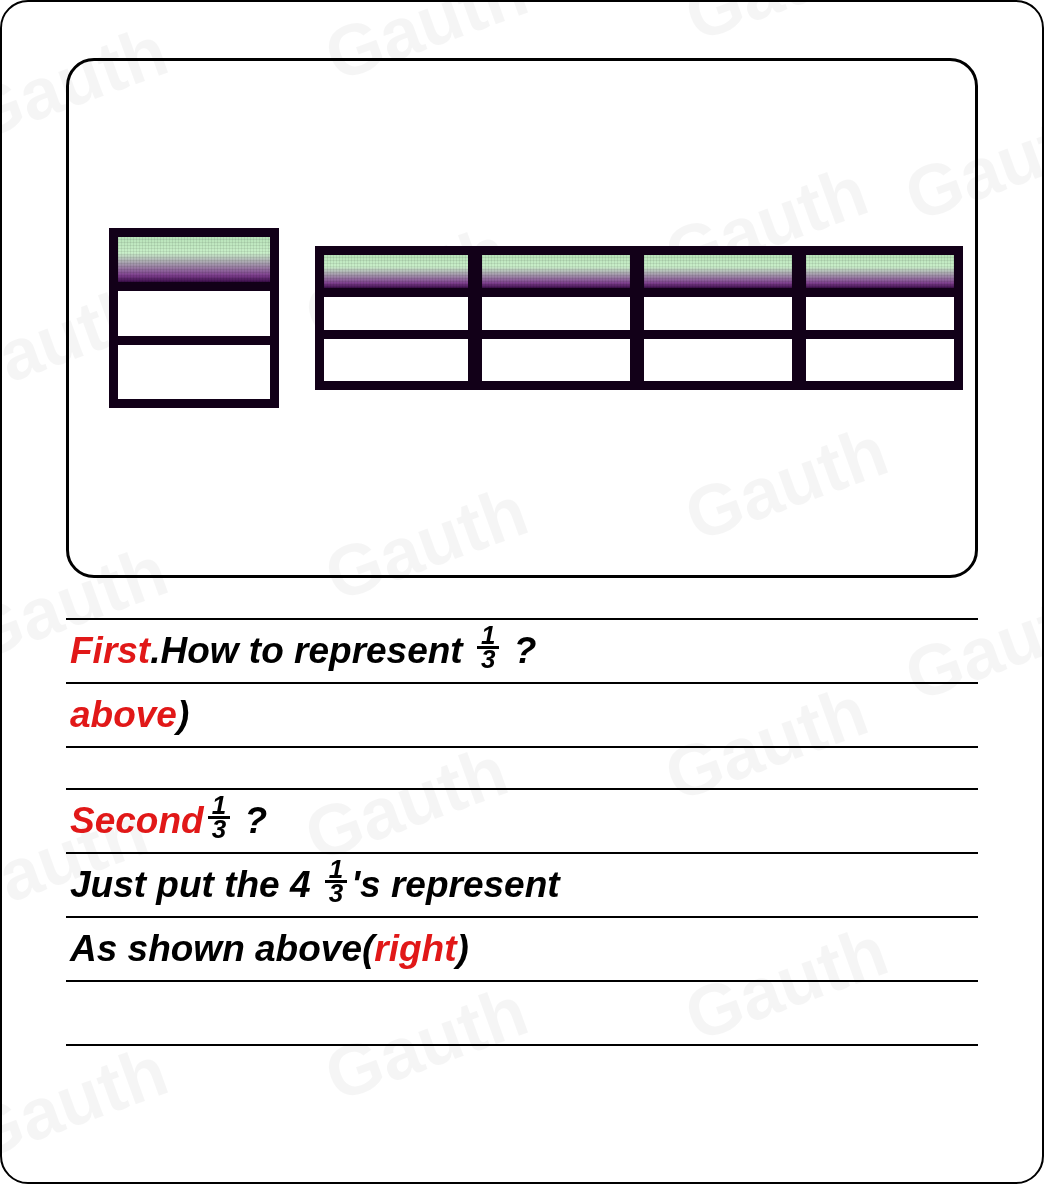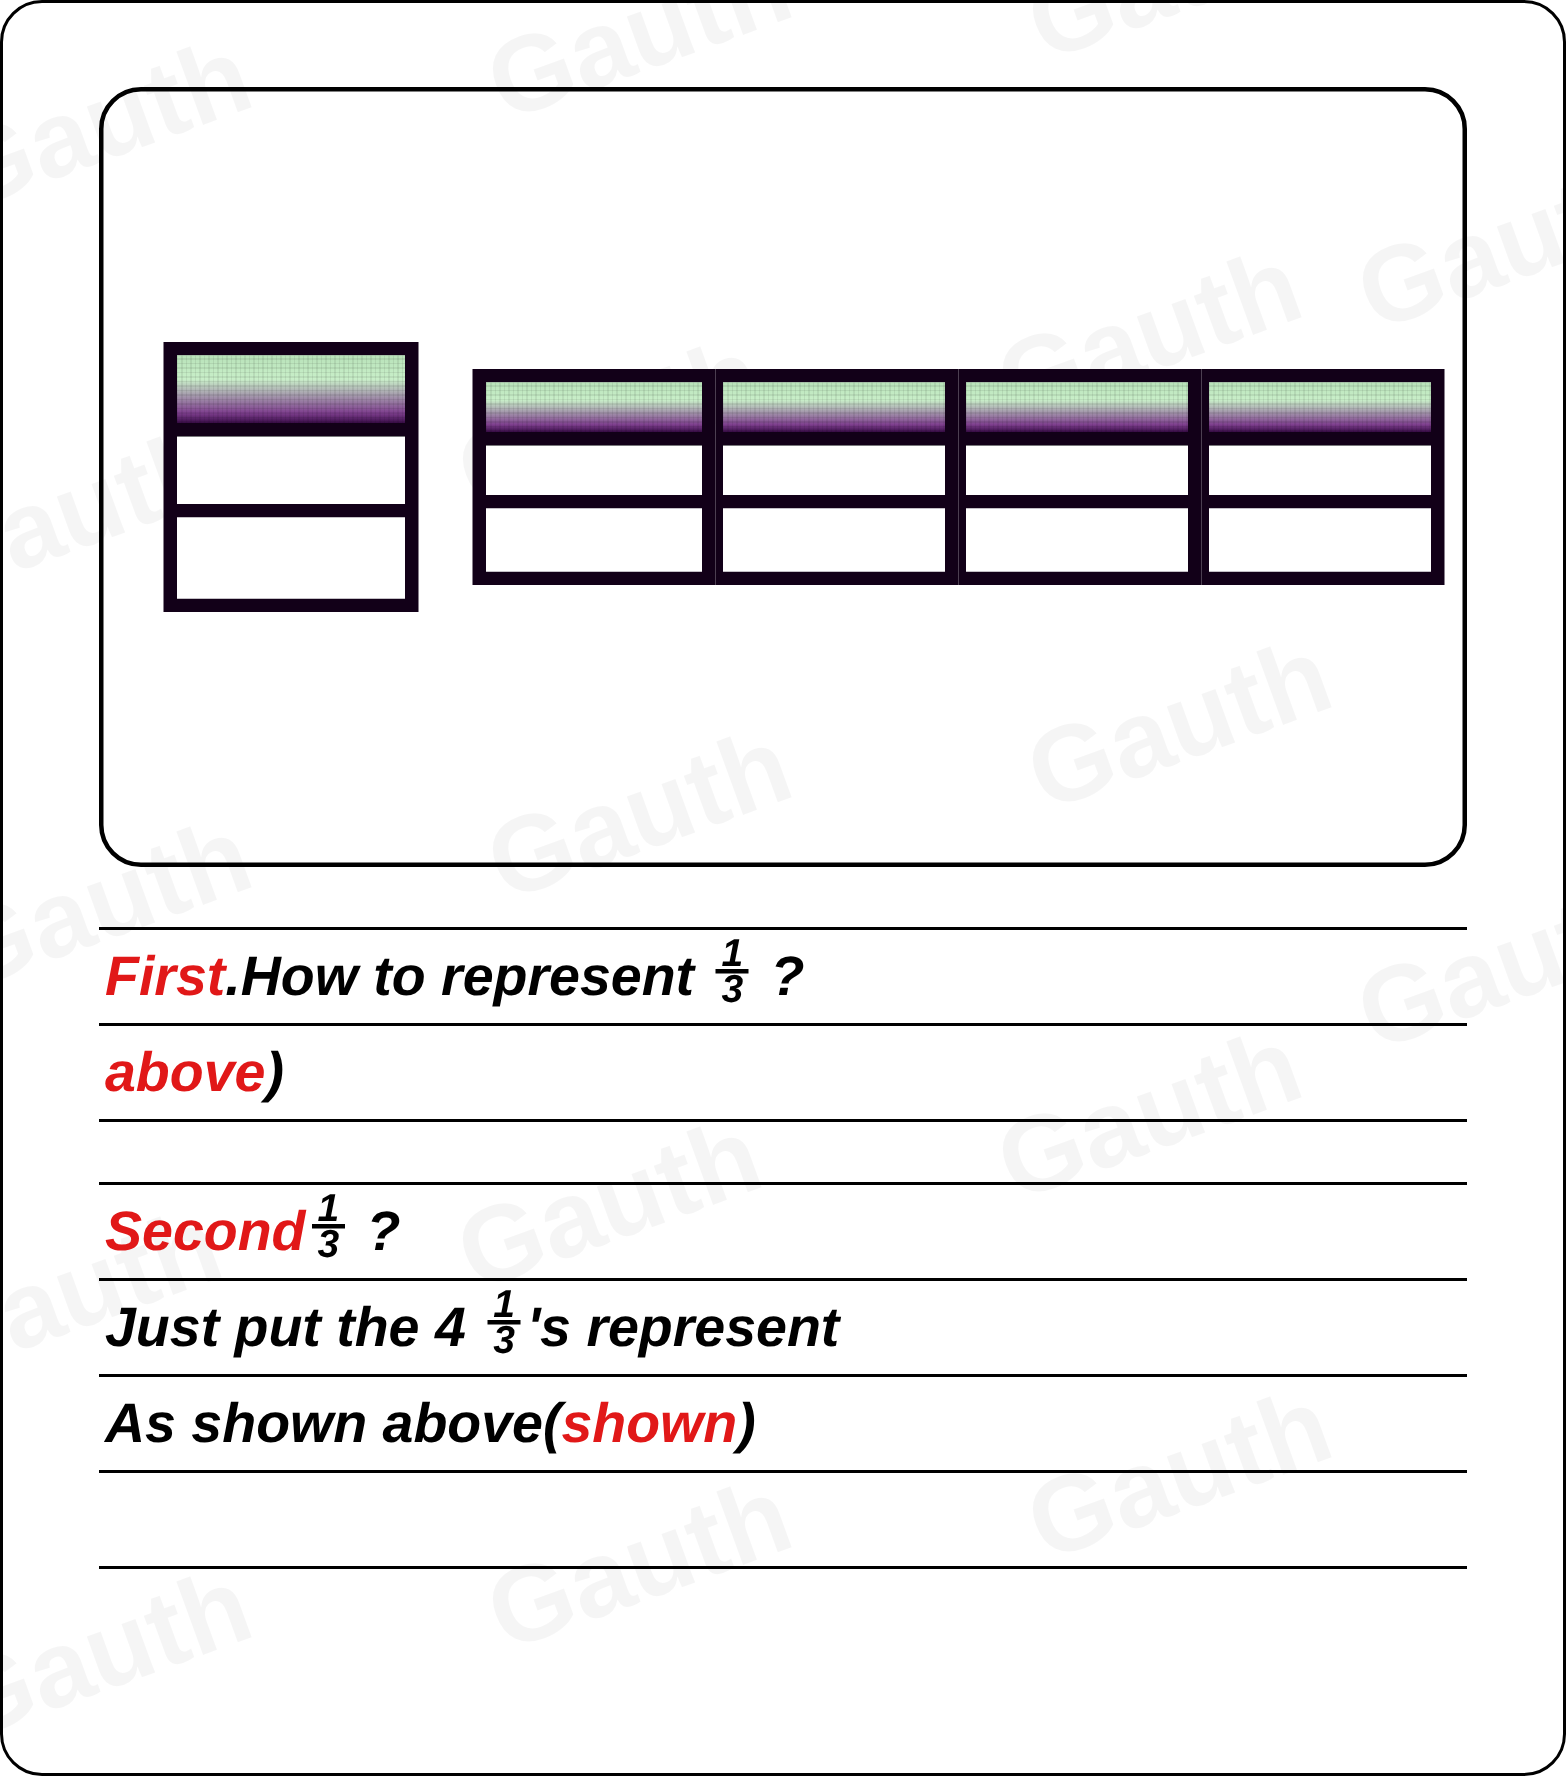--- a/index.html
+++ b/index.html
@@ -241,21 +241,21 @@
       <span class="seg">Just put the 4 </span>
       <span class="frac">
         <span class="num">1</span>
         <span class="den">3</span>
       </span>
       <span class="seg">'s represent</span>
     </div>
 
     <div class="ruled">
       <span class="seg">As shown above(</span>
-      <span class="kw">shown</span>
+      <span class="kw">right</span>
       <span class="seg">)</span>
     </div>
 
     <div class="ruled blank"></div>
 
   </div>
 
 </div>
 
 </body></html>

